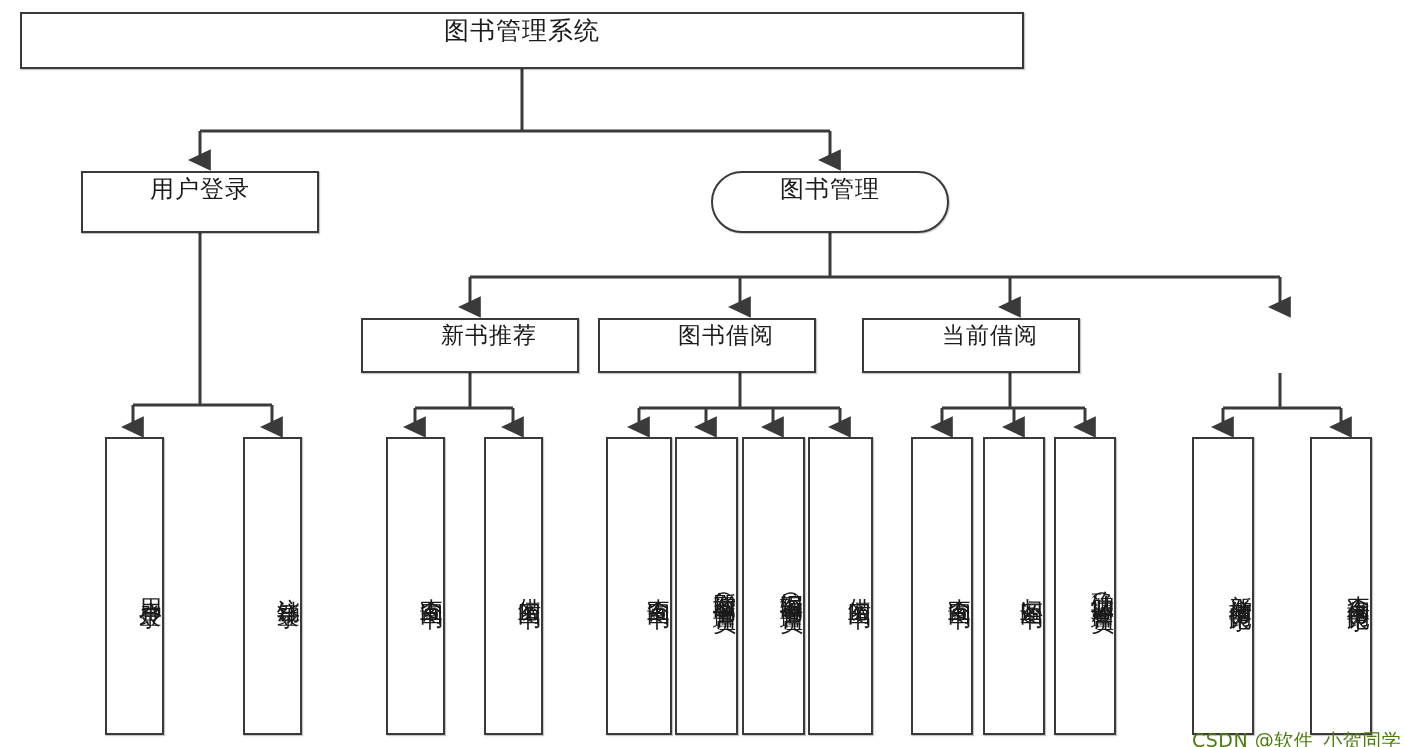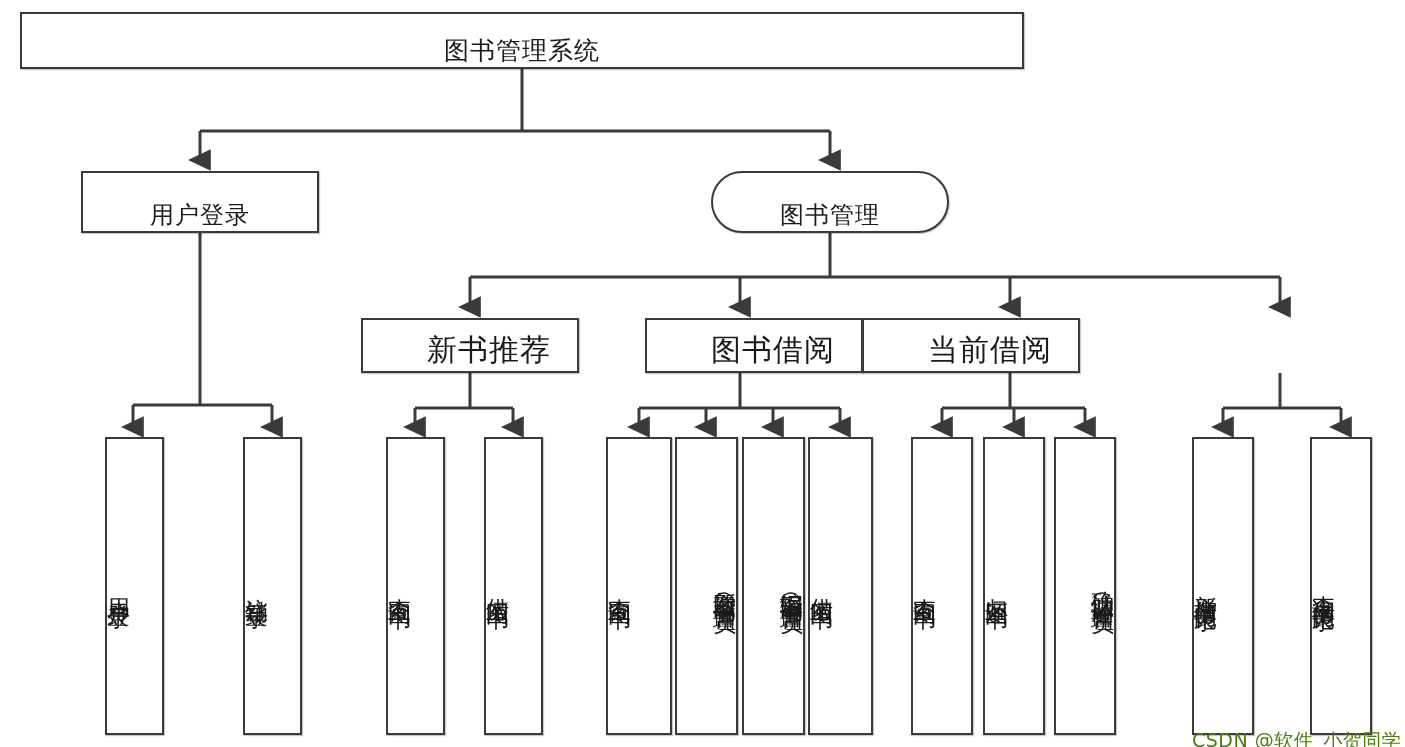--- a/index.html
+++ b/index.html
@@ -24,35 +24,35 @@
     width: 1405px;
     height: 747px;
     pointer-events: none;
   }
   .node {
     position: absolute;
     box-sizing: border-box;
     border: 2.6px solid #3a3a3a;
     background: #ffffff;
     display: flex;
-    align-items: flex-end;
+    align-items: flex-start;
     justify-content: center;
     color: #1a1a1a;
     box-shadow: 1px 1px 1px rgba(0,0,0,0.22);
   }
   .node-root {
     font-size: 25px;
     letter-spacing: 1px;
   }
   .node-l2 {
     font-size: 24px;
     letter-spacing: 1px;
   }
   .node-l3 {
-    font-size: 30px;
+    font-size: 23px;
     letter-spacing: 1px;
     padding-left: 38px;
   }
   .node-leaf {
     font-size: 23px;
     writing-mode: vertical-rl;
     text-orientation: upright;
     letter-spacing: 3px;
     padding: 6px 0;
     line-height: 1.0;
@@ -135,21 +135,21 @@
   <div class="node node-l2" id="l2-0" style="left: 81px; top: 171px; width: 238px; height: 62px;">
     <span>用户登录</span>
   </div>
   <div class="node node-l2" id="l2-1" style="left: 711px; top: 171px; width: 238px; height: 62px; border-radius: 31px;">
     <span>图书管理</span>
   </div>
 
   <div class="node node-l3" id="l3-0" style="left: 361px; top: 318px; width: 218px; height: 55px;">
     <span>新书推荐</span>
   </div>
-  <div class="node node-l3" id="l3-1" style="left: 645px; top: 318px; width: 218px; height: 55px;">
+  <div class="node node-l3" id="l3-1" style="left: 598px; top: 318px; width: 218px; height: 55px;">
     <span>图书借阅</span>
   </div>
   <div class="node node-l3" id="l3-2" style="left: 862px; top: 318px; width: 218px; height: 55px;">
     <span>当前借阅</span>
   </div>
 
   <div class="node node-leaf" id="leaf-0" style="left: 105px; top: 437px; width: 59px; height: 298px;">
     <span>用户登录</span>
   </div>
   <div class="node node-leaf" id="leaf-1" style="left: 243px; top: 437px; width: 59px; height: 298px;">

